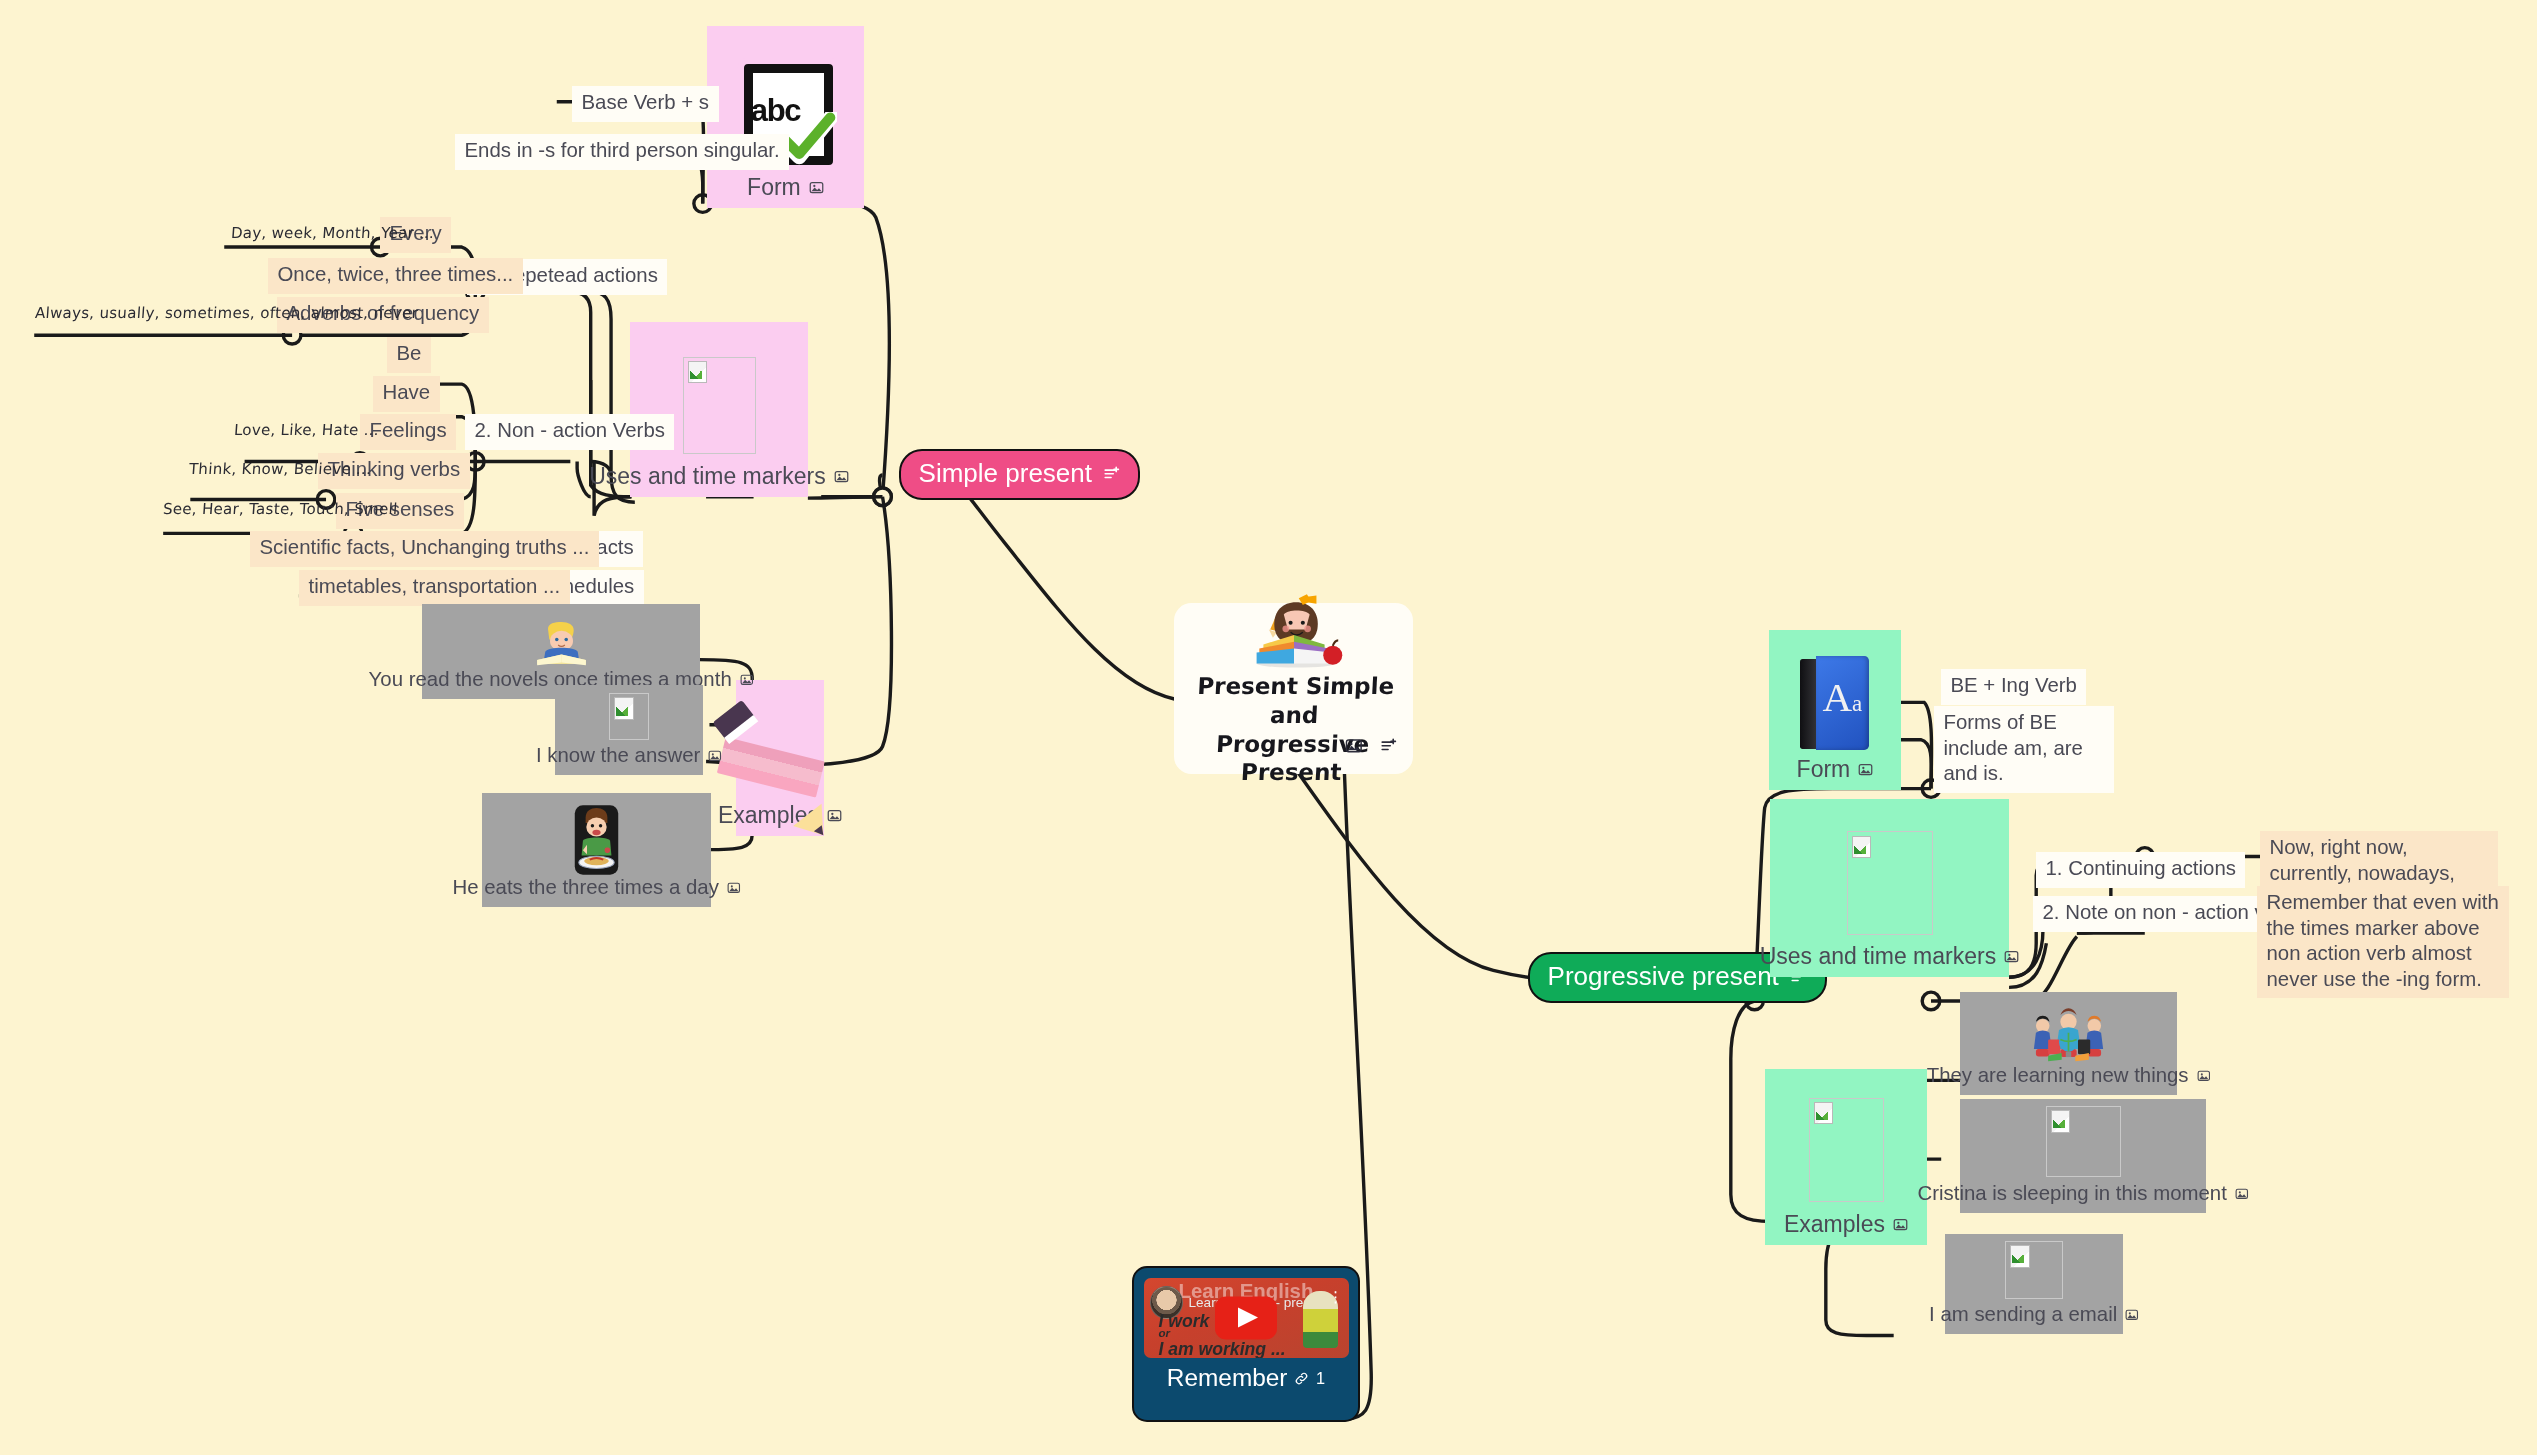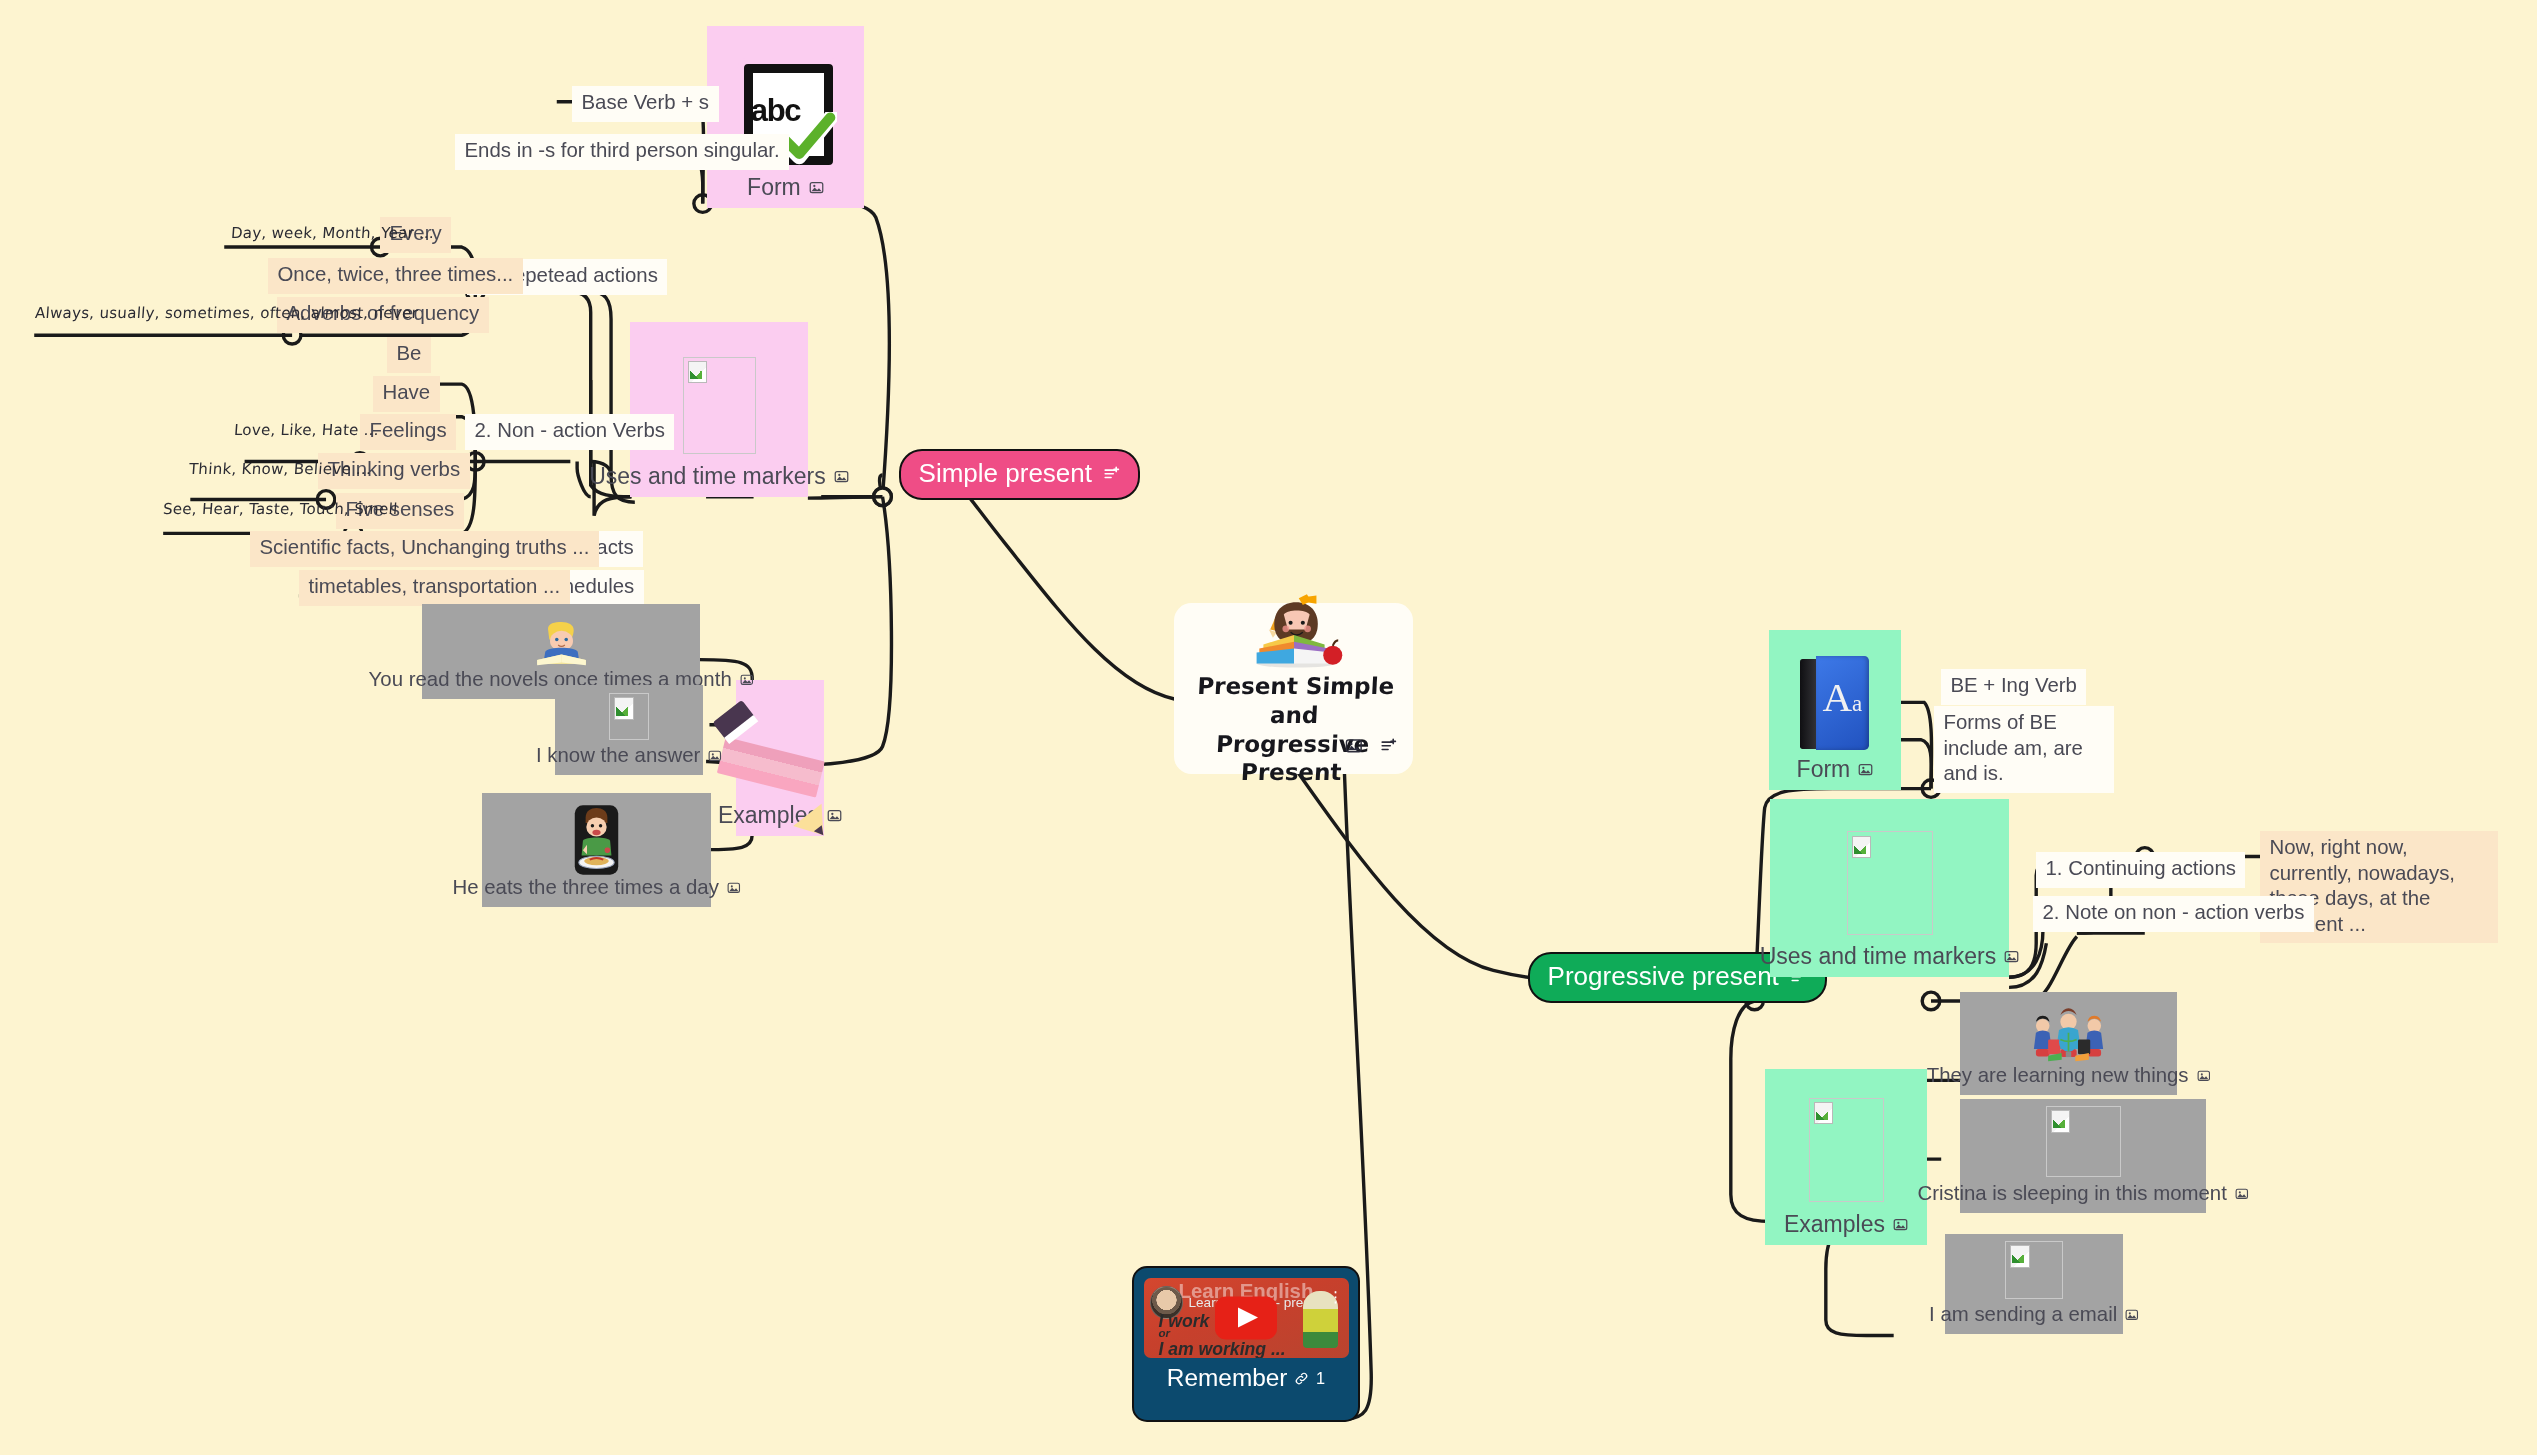--- a/index.html
+++ b/index.html
@@ -597,20 +597,21 @@
             <path d="M4 18 l5 -6 l4 4 l3 -3 l4 5 z" fill="#4a4a55"></path>
           </svg>
       </span>
     </div>
   </div>
 
   <div class="chip white" style="left:2036px;top:833px;margin-top:19px;">1. Continuing actions</div>
   <div class="chip peach wrap" style="left:2260px;top:831px;width:238px;">Now, right now, currently, nowadays, these days, at the moment ...</div>
 
   <div class="chip white" style="left:2033px;top:896px;">2. Note on non - action verbs</div>
+  <div class="chip peach wrap" style="left:2257px;top:886px;width:252px;">Remember that even with the times marker above non action verb almost never use the -ing form.</div>
 
   <div class="card green" style="left:1765px;top:1069px;width:162px;height:176px;">
     <div class="broken" style="width:73px;height:102px;margin-bottom:9.5px;"></div>
     <div class="label">
       <span>Examples</span>
       <span class="ico">
         <svg width="15" height="15" viewBox="0 0 24 24">
             <rect x="2" y="4" width="20" height="16" rx="3" fill="none" stroke="#4a4a55" stroke-width="2"></rect>
             <circle cx="8.5" cy="9.5" r="1.8" fill="#4a4a55"></circle>
             <path d="M4 18 l5 -6 l4 4 l3 -3 l4 5 z" fill="#4a4a55"></path>

